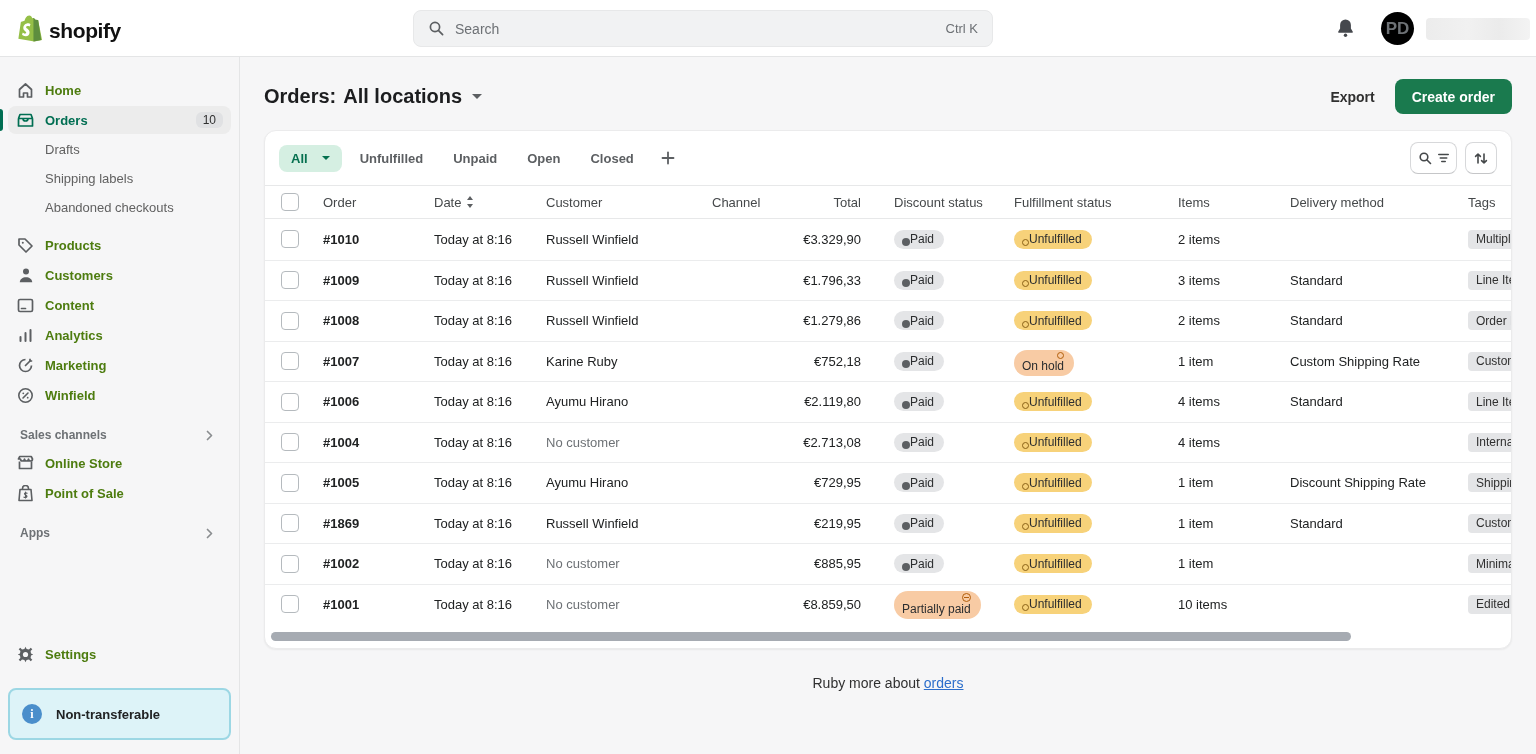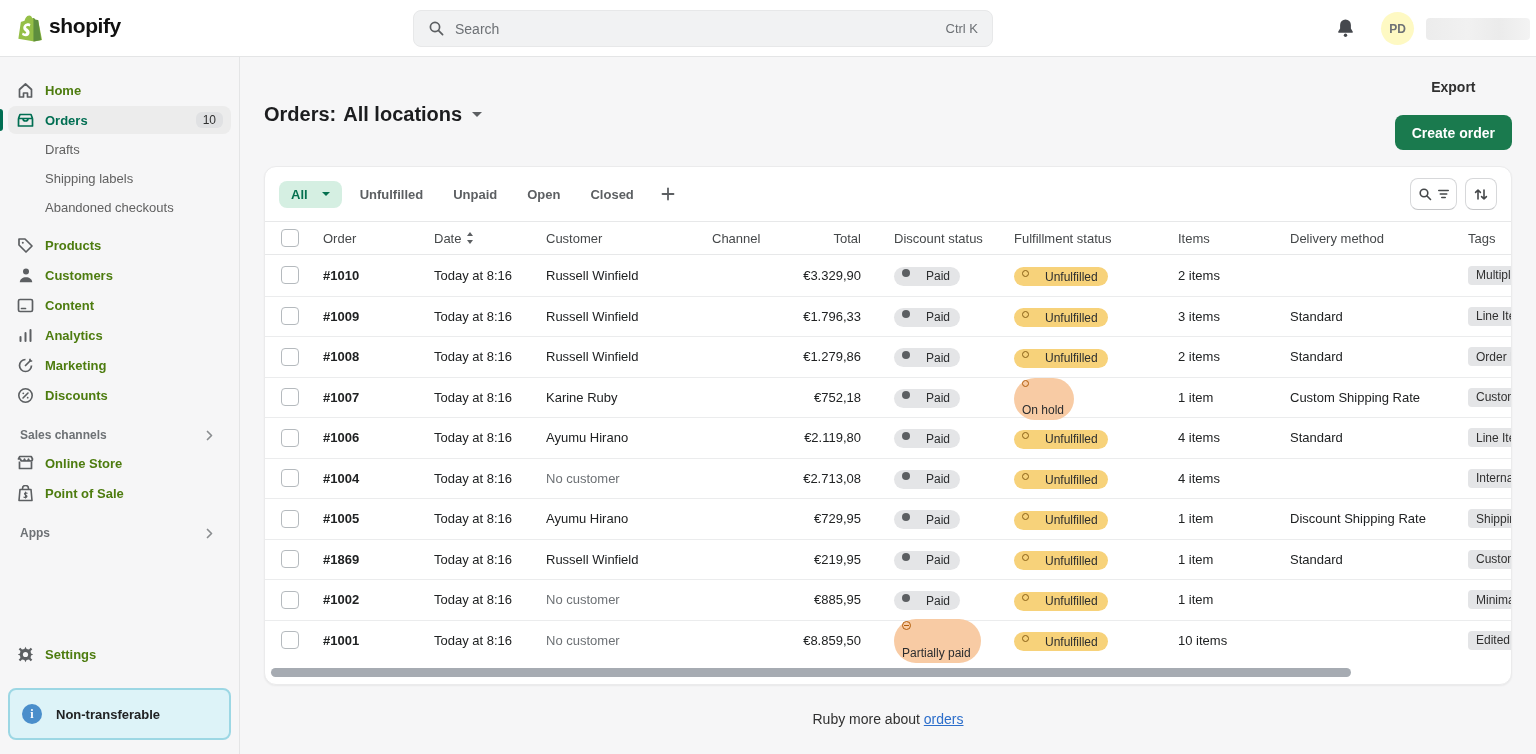--- a/index.html
+++ b/index.html
@@ -3,35 +3,35 @@
 <meta charset="utf-8">
 <style>
   * { box-sizing: border-box; margin: 0; padding: 0; }
   html,body { width:1536px; height:754px; overflow:hidden;
     font-family:"Liberation Sans","DejaVu Sans",sans-serif;
     background:#f6f6f7; color:#202223; }
 
   
   .topbar { position:relative; height:57px; background:#fff;
     border-bottom:1px solid #e4e5e6; display:flex; align-items:center; }
-  .logo { display:flex; align-items:flex-start; gap:7px; margin-left:16px; }
+  .logo { display:flex; align-items:flex-end; gap:7px; margin-left:16px; }
   .logo-word { font-size:21px; font-weight:700; letter-spacing:-0.4px; color:#111; }
   .searchbox { position:absolute; left:413px; top:10px; width:580px; height:37px;
     background:#f1f2f3; border:1px solid #e7e8e9; border-radius:8px;
     display:flex; align-items:center; padding:0 14px; gap:10px; }
   .searchbox input { flex:1; border:none; outline:none; background:transparent;
     font-size:14px; color:#303030; font-family:inherit; }
   .searchbox input::placeholder { color:#6d7175; }
   .kbd-hint { font-size:13px; color:#6d7175; }
   .topbar-right { position:absolute; right:0; top:0; height:57px;
     display:flex; align-items:center; gap:26px; }
   .bell { display:flex; align-items:center; }
   .account { display:flex; align-items:center; gap:12px; padding-right:6px; }
-  .avatar { width:33px; height:33px; border-radius:50%; background:#fef9c3;
-    color:#6d7175; font-size:12px; font-weight:700;
+  .avatar { width:33px; height:33px; border-radius:50%; background:#000000;
+    color:#6d7175; font-size:17px; font-weight:700;
     display:flex; align-items:center; justify-content:center;text-align:right; }
   .name-blur { width:104px; height:22px; border-radius:4px;
     background:linear-gradient(90deg,#ececec,#f1f1f1 40%,#ebebeb 70%,#f3f3f3); }
 
   
   .app { display:flex; height:697px; }
 
   
   .sidebar { width:240px; background:#f6f6f7; border-right:1px solid #e4e5e6;
     display:flex; flex-direction:column; padding-top:18px; position:relative; }
@@ -65,21 +65,21 @@
 
   
   .main { flex:1; overflow:hidden; }
   .page-head { display:flex; align-items:center; justify-content:space-between;
     padding:22px 24px 16px; }
   .page-title { display:flex; align-items:baseline; gap:7px;
     font-size:20px; font-weight:700; color:#1c1d1f; }
   .caret-down { width:0; height:0; border-left:5px solid transparent;
     border-right:5px solid transparent; border-top:5px solid #5c5f62;
     align-self:center; margin-left:3px; }
-  .head-actions { display:flex; align-items:center; gap:20px;flex-direction:column; }
+  .head-actions { display:flex; align-items:center; gap:20px; }
   .btn-plain { font-size:14px; font-weight:600; color:#303030; background:none;
     border:none; cursor:pointer; font-family:inherit; }
   .btn-primary { background:var(--accent-green,#1a7a4e); color:#fff;
     font-size:14px; font-weight:600; border:none; border-radius:8px;
     height:35px; padding:0 17px; cursor:pointer; font-family:inherit; }
 
   
   .card { margin:0 24px; width:1248px; background:#fff; border-radius:12px;
     border:1px solid #ebebec; box-shadow:0 1px 2px rgba(0,0,0,.06);
     overflow:hidden; }
@@ -115,21 +115,21 @@
   .c-total { width:69px; text-align:right; }
   .c-pay { width:120px; margin-left:33px; }
   .c-ful { width:164px; }
   .c-items { width:112px; }
   .c-del { width:178px; }
   .c-tags { width:200px; }
   .thead .c-order { font-weight:500; }
   .th-date { display:inline-flex; align-items:center; gap:5px; cursor:pointer; }
   .muted { color:#6d7175; }
 
-  .pill { display:inline-flex; align-items:flex-start; gap:16px;
+  .pill { display:inline-flex; align-items:flex-end; gap:0;
     padding:2.5px 10px 2.5px 8px; border-radius:999px; font-size:12px;
     color:#2b2d2f; }
   .pill.gray { background:var(--paid-bg,#e4e5e7); }
   .pill.yellow { background:var(--attention-bg,#f7d27a); }
   .pill.orange { background:var(--warning-bg,#f8cba4);flex-direction:column; }
   .dot { width:8px; height:8px; border-radius:50%; flex:0 0 auto; position:relative; }
   .dot.filled { background:#5c5f62; }
   .dot.open-y { width:7px; height:7px; border:1.7px solid #8a6116; }
   .dot.open-o { width:7px; height:7px; border:1.7px solid #b25e0b; }
   .dot.partial { width:9px; height:9px; border:1.5px solid #b25e0b; }
@@ -276,21 +276,21 @@
 
     <div class="nav-item">
       <span class="ico">
         <svg width="17" height="17" viewBox="0 0 17 17" fill="none" stroke="currentColor" stroke-width="1.6">
           <circle cx="8.5" cy="8.5" r="6.7"></circle>
             <path d="M6 11 11 6" stroke-linecap="round"></path>
           <circle cx="6.3" cy="6.3" r=".9" fill="currentColor" stroke="none"></circle>
             <circle cx="10.7" cy="10.7" r=".9" fill="currentColor" stroke="none"></circle>
         </svg>
       </span>
-      <span>Discounts</span>
+      <span>Winfield</span>
     </div>
 
     <div class="section-head">
       <span>Sales channels</span>
       <span>
         <svg width="7" height="11" viewBox="0 0 7 11" fill="none" stroke="#8a8d90" stroke-width="1.7" stroke-linecap="round" stroke-linejoin="round">
             <path d="M1.5 1.5 5.5 5.5 1.5 9.5"></path>
           </svg>
       </span>
     </div>

